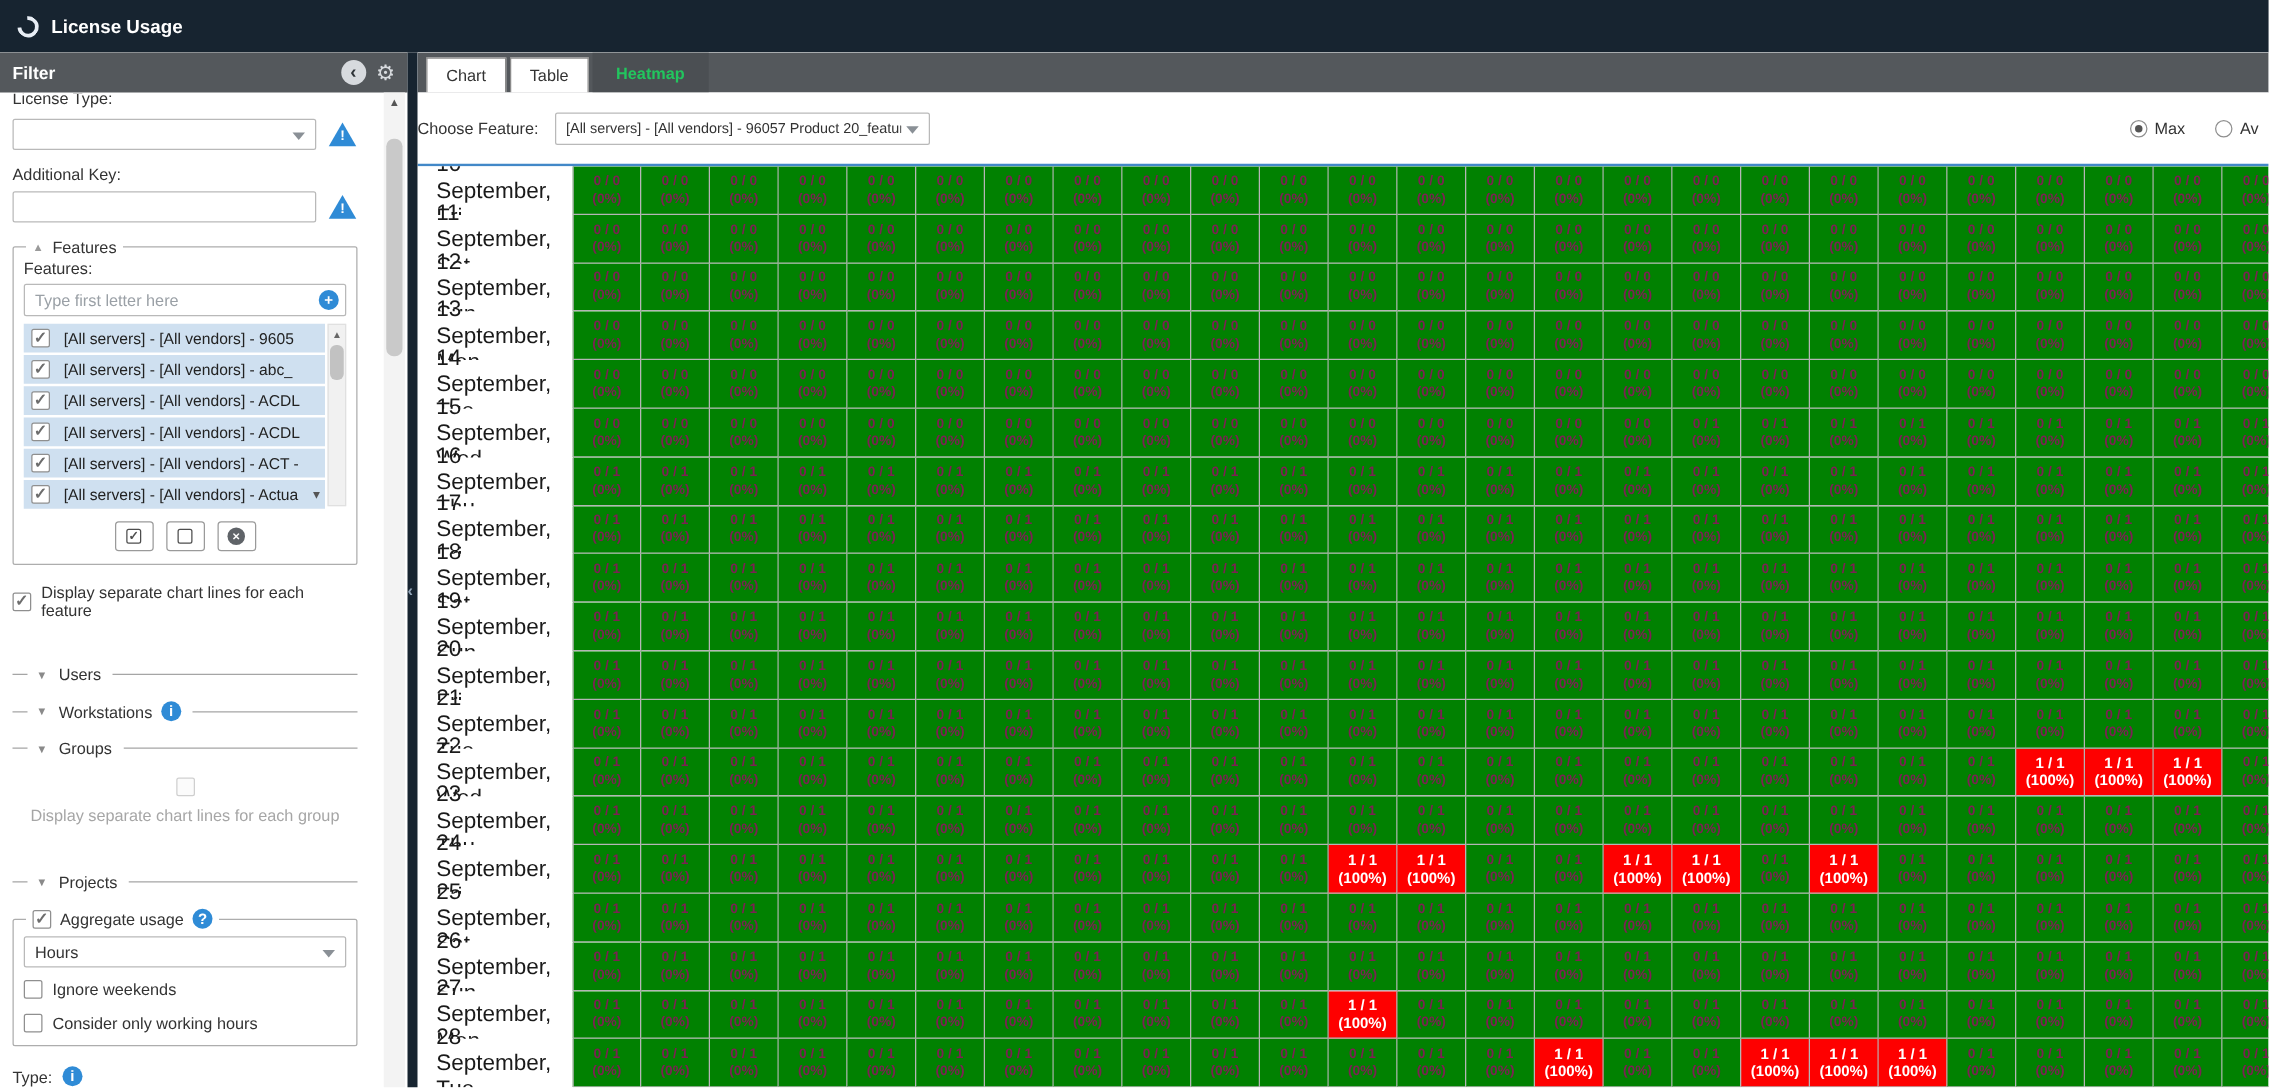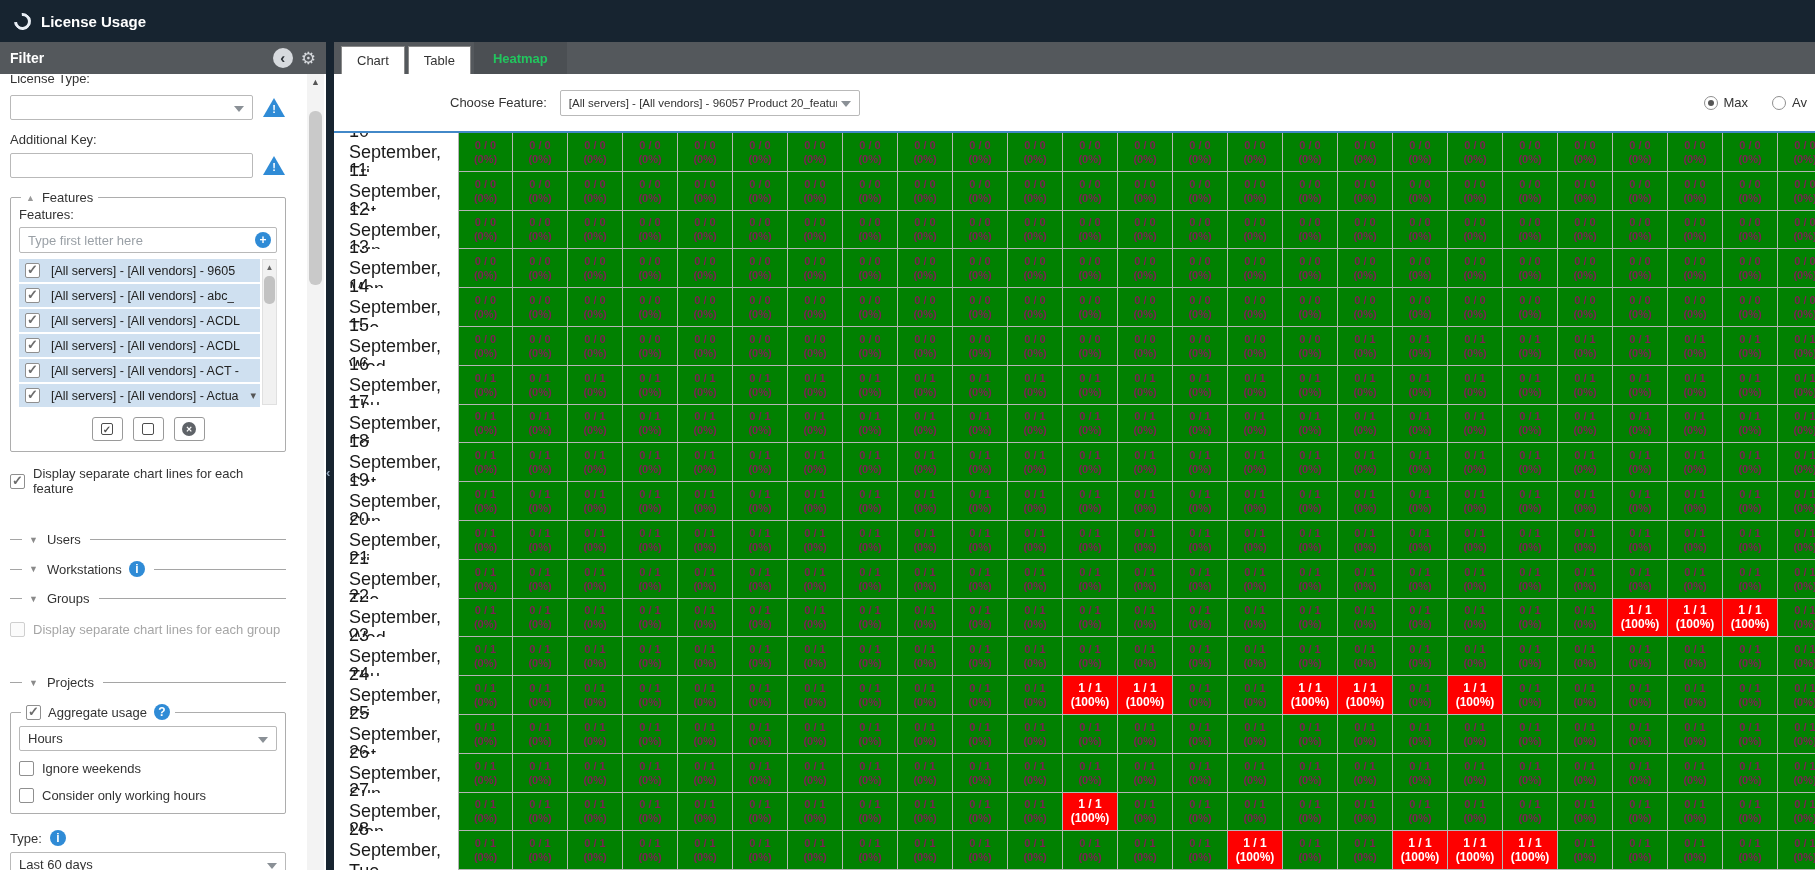--- a/index.html
+++ b/index.html
@@ -51,21 +51,21 @@
 
   .btnrow { display: flex; justify-content: center; gap: 10px; margin-top: 10px; }
   .sqbtn { width: 31px; height: 24px; border: 1px solid #9a9a9a; border-radius: 3px; background: #fff; display: flex; align-items: center; justify-content: center; cursor: pointer; }
   .mini-box { width: 12px; height: 12px; border: 1.5px solid #4d4d4d; border-radius: 2px; display: flex; align-items: center; justify-content: center; font-size: 10px; color: #4d4d4d; font-weight: bold; }
   .mini-x { width: 14px; height: 14px; border-radius: 50%; background: #5f6368; color: #fff; font-size: 8px; display: flex; align-items: center; justify-content: center; font-weight: bold; }
 
   .cb { width: 15px; height: 15px; border: 1px solid #8f8f8f; border-radius: 2px; background: #fff; display: inline-flex; align-items: center; justify-content: center; flex-shrink: 0; }
   .cb.checked::after { content: "✓"; color: #6d6d6d; font-size: 13px; font-weight: bold; margin-top: -2px; }
   .cb.disabled { border-color: #cfcfcf; background: #fbfbfb; }
   .cbrow { display: flex; align-items: center; gap: 8px; margin-top: 14px; }
-  .cbrow.disabled { color: #a6a6a6; }
+  .cbrow.disabled { color: #a6a6a6; flex-direction: column; }
 
   .secrow { display: flex; align-items: center; font-size: 13px; color: #333; }
   .secrow .dash { width: 12px; height: 1px; background: #a5a5a5; }
   .secrow .tri { color: #8a8a8a; font-size: 9px; margin: 0 9px 0 7px; }
   .secrow .lbl { margin-right: 9px; display: flex; align-items: center; gap: 7px; }
   .secrow .line { flex: 1; height: 1px; background: #a5a5a5; }
 
   .daterow { display: flex; align-items: center; gap: 8px; margin-top: 16px; }
 
   .vscroll { position: absolute; top: 32px; right: 2px; bottom: 0; width: 17px; background: #f3f3f3; }
@@ -76,21 +76,21 @@
   .separator { width: 8px; background: #172430; flex-shrink: 0; position: relative; }
   .separator .grip { position: absolute; top: 424px; left: 0px; color: #93a6ba; font-size: 13px; font-weight: bold; line-height: 1; }
 
   
   .content { flex: 1; display: flex; flex-direction: column; overflow: hidden; background: #fff; }
   .tabstrip { height: 32px; background: #54585c; display: flex; align-items: flex-end; padding-left: 7px; flex-shrink: 0; }
   .tab { height: 28px; background: #fff; border: 1px solid #8a8a8a; border-bottom: none; padding: 0 15px; display: flex; align-items: center; font-size: 13px; color: #333; margin-right: 3px; cursor: pointer; }
   .tab.active { height: 32px; background: #4b4f53; color: #22c55e; font-weight: bold; border: none; padding: 0 19px; }
 
   .toolbar { height: 57px; display: flex; align-items: center; background: #fff; flex-shrink: 0; }
-  .toolbar .cf-label { margin-left: 116px; font-size: 13px; color: #333; }
+  .toolbar .cf-label { font-size: 13px; color: #333; }
   .toolbar .cf-sel { margin-left: 13px; width: 300px; flex: none; height: 26px; font-size: 11.5px; }
   .radios { margin-left: auto; display: flex; align-items: center; gap: 24px; padding-right: 8px; }
   .radio-group { display: flex; align-items: center; gap: 6px; font-size: 13px; color: #333; cursor: pointer; }
   .radio { width: 14px; height: 14px; border: 1px solid #8f8f8f; border-radius: 50%; background: #fff; display: inline-flex; align-items: center; justify-content: center; }
   .radio.checked::after { content: ""; width: 6px; height: 6px; border-radius: 50%; background: #555; }
 
   
   .hm { flex: 1; border-top: 2px solid #4288c8; display: flex; flex-direction: column; overflow: hidden; }
   .hm-row { flex: 1; display: flex; min-height: 0; }
   .hm-date { width: 124px; flex-shrink: 0; display: flex; align-items: center; padding-left: 15px; font-size: 18px; color: #1a1a1a; background: #fff; }

